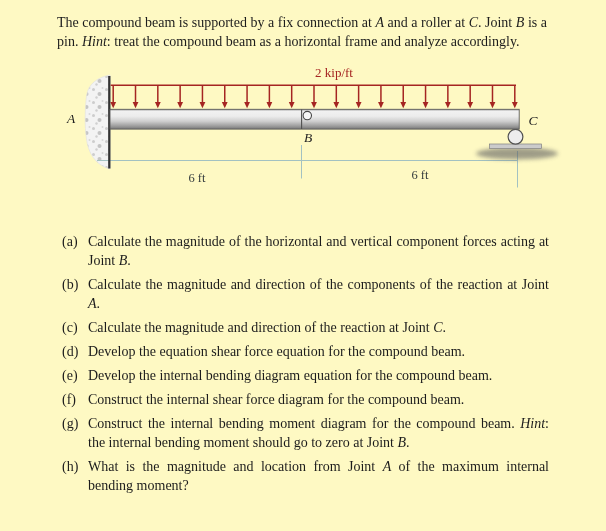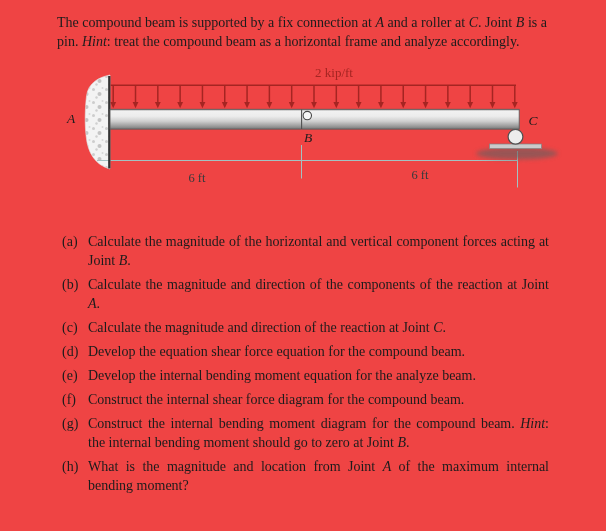--- a/index.html
+++ b/index.html
@@ -1,17 +1,17 @@
 <!DOCTYPE html>
 <html><head>
 <meta charset="utf-8">
 <style>
   html,body{margin:0;padding:0;background:#fff;}
   .page{
-    position:relative;width:606px;height:531px;background:#ef4444;overflow:hidden;
+    position:relative;width:606px;height:531px;background:#fef9c3;overflow:hidden;
     font-family:"Liberation Serif","DejaVu Serif",serif;color:#1c1c1c;
   }
   .intro{
     margin:0;padding:13px 59px 0 57px;
     font-size:14px;line-height:19px;text-align:justify;
   }
   .figure{display:block;margin-top:4px;}
   .questions{
     list-style:none;margin:30px 57px 0 62px;padding:0;
     font-size:14px;line-height:19px;
@@ -132,21 +132,21 @@
     <li>
       <span class="q-marker">(c)</span>
       <span class="q-text">Calculate the magnitude and direction of the reaction at Joint <i>C</i>.</span>
     </li>
     <li>
       <span class="q-marker">(d)</span>
       <span class="q-text">Develop the equation shear force equation for the compound beam.</span>
     </li>
     <li>
       <span class="q-marker">(e)</span>
-      <span class="q-text">Develop the internal bending moment equation for the analyze beam.</span>
+      <span class="q-text">Develop the internal bending diagram equation for the compound beam.</span>
     </li>
     <li>
       <span class="q-marker">(f)</span>
       <span class="q-text">Construct the internal shear force diagram for the compound beam.</span>
     </li>
     <li>
       <span class="q-marker">(g)</span>
       <span class="q-text">Construct the internal bending moment diagram for the compound beam. <i>Hint</i>: the internal bending moment should go to zero at Joint <i>B</i>.</span>
     </li>
     <li>

